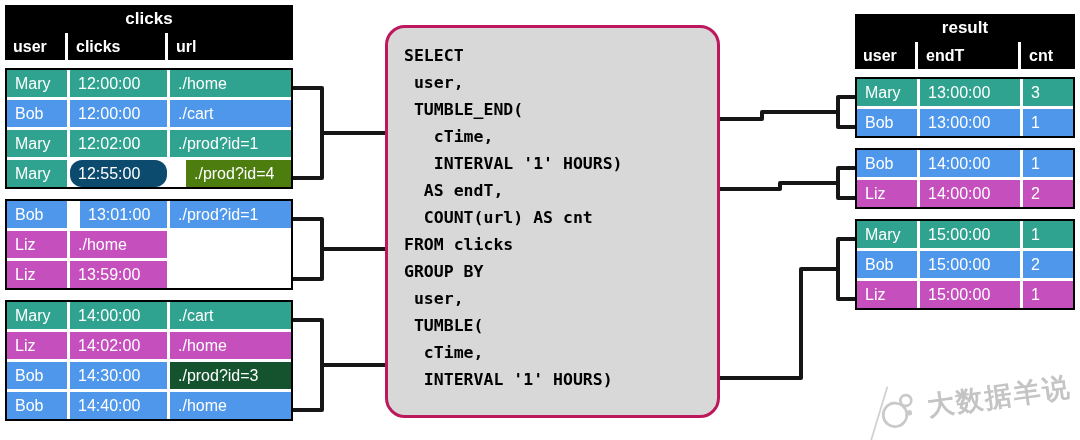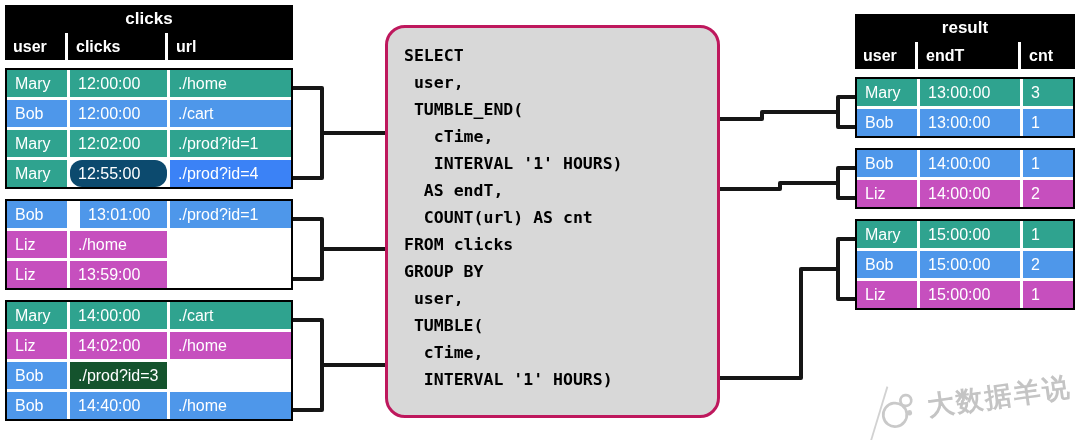--- a/index.html
+++ b/index.html
@@ -88,21 +88,21 @@
             <div class="cell" style="background: rgb(78, 151, 234);">./cart</div>
           </div>
           <div class="row">
             <div class="cell" style="background: rgb(47, 163, 143);">Mary</div>
             <div class="cell" style="background: rgb(47, 163, 143);">12:02:00</div>
             <div class="cell" style="background: rgb(47, 163, 143);">./prod?id=1</div>
           </div>
           <div class="row">
             <div class="cell" style="background: rgb(47, 163, 143);">Mary</div>
             <div class="cell" style="background: #0c4a6e; border-radius: 12px;">12:55:00</div>
-            <div class="cell" style="background: #3b82f6;">./prod?id=4</div>
+            <div class="cell" style="background: #4d7c0f; margin-left: 16px;">./prod?id=4</div>
           </div>
         </div>
         <div class="group">
           <div class="row">
             <div class="cell" style="background: rgb(78, 151, 234);">Bob</div>
             <div class="cell" style="background: rgb(78, 151, 234); margin-left: 10px;">13:01:00</div>
             <div class="cell" style="background: rgb(78, 151, 234);">./prod?id=1</div>
           </div>
           <div class="row">
             <div class="cell" style="background: rgb(198, 79, 190);">Liz</div>
@@ -119,20 +119,21 @@
             <div class="cell" style="background: rgb(47, 163, 143);">14:00:00</div>
             <div class="cell" style="background: rgb(47, 163, 143);">./cart</div>
           </div>
           <div class="row">
             <div class="cell" style="background: rgb(198, 79, 190);">Liz</div>
             <div class="cell" style="background: rgb(198, 79, 190);">14:02:00</div>
             <div class="cell" style="background: rgb(198, 79, 190);">./home</div>
           </div>
           <div class="row">
             <div class="cell" style="background: rgb(78, 151, 234);">Bob</div>
+            <div class="cell" style="background: rgb(78, 151, 234);">14:30:00</div>
             <div class="cell" style="background: #14532d;">./prod?id=3</div>
           </div>
           <div class="row">
             <div class="cell" style="background: rgb(78, 151, 234);">Bob</div>
             <div class="cell" style="background: rgb(78, 151, 234);">14:40:00</div>
             <div class="cell" style="background: rgb(78, 151, 234);">./home</div>
           </div>
         </div>
       </div>
   </div>

